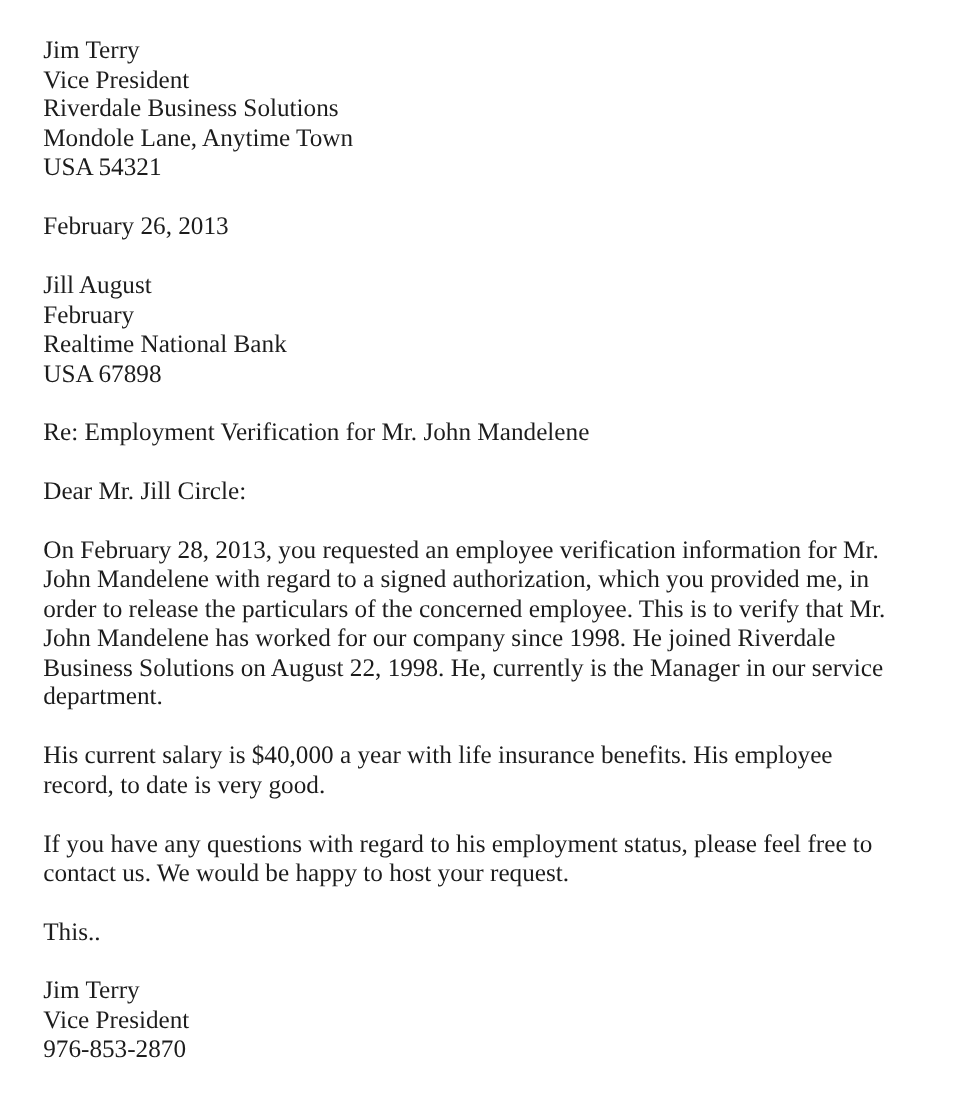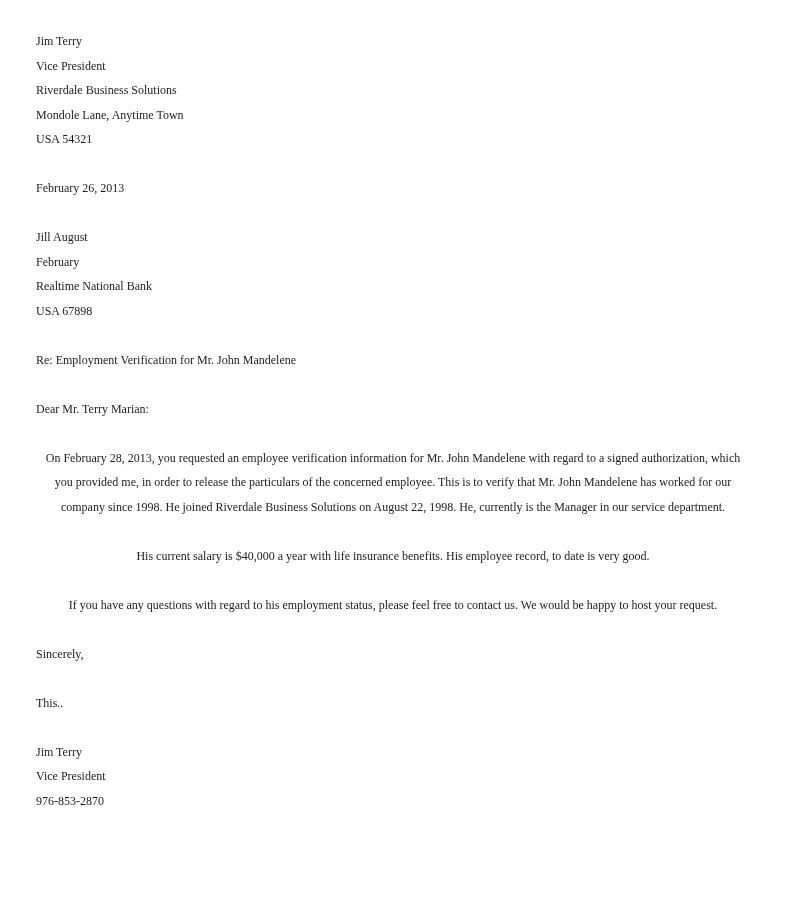--- a/index.html
+++ b/index.html
@@ -8,36 +8,35 @@
     background: #ffffff;
   }
   .page {
     position: relative;
     width: 800px;
     height: 911px;
     background: #ffffff;
     box-sizing: border-box;
     padding: 29px 50px 0 36px;
     font-family: "Liberation Serif", "DejaVu Serif", serif;
-    font-size: 12px;
+    font-size: 21px;
     font-weight: 500;
     line-height: 24.5px;
     color: #1c1c1c;
     overflow: hidden;
   }
   .block {
     margin: 0 0 24.5px 0;
   }
   .line {
     white-space: nowrap;
   }
   p.para {
     margin: 0 0 24.5px 0;
     max-width: 714px;
-    text-align: center;
   }
 </style>
 </head>
 <body>
 
 <div class="page">
 
   <section class="block">
     <div class="line">Jim Terry</div>
     <div class="line">Vice President</div>
@@ -50,29 +49,28 @@
 
   <section class="block">
     <div class="line">Jill August</div>
     <div class="line">February</div>
     <div class="line">Realtime National Bank</div>
     <div class="line">USA 67898</div>
   </section>
 
   <div class="block line">Re: Employment Verification for Mr. John Mandelene</div>
 
-  <div class="block line">Dear Mr. Terry Marian:</div>
+  <div class="block line">Dear Mr. Jill Circle:</div>
 
   <p class="para">On February 28, 2013, you requested an employee verification information for Mr. John Mandelene with regard to a signed authorization, which you provided me, in order to release the particulars of the concerned employee. This is to verify that Mr. John Mandelene has worked for our company since 1998. He joined Riverdale Business Solutions on August 22, 1998. He, currently is the Manager in our service department.</p>
 
   <p class="para">His current salary is $40,000 a year with life insurance benefits. His employee record, to date is very good.</p>
 
   <p class="para">If you have any questions with regard to his employment status, please feel free to contact us. We would be happy to host your request.</p>
 
-  <div class="block line">Sincerely,</div>
 
   <div class="block line">This..</div>
 
   <section class="block">
     <div class="line">Jim Terry</div>
     <div class="line">Vice President</div>
     <div class="line">976-853-2870</div>
   </section>
 
 </div>

